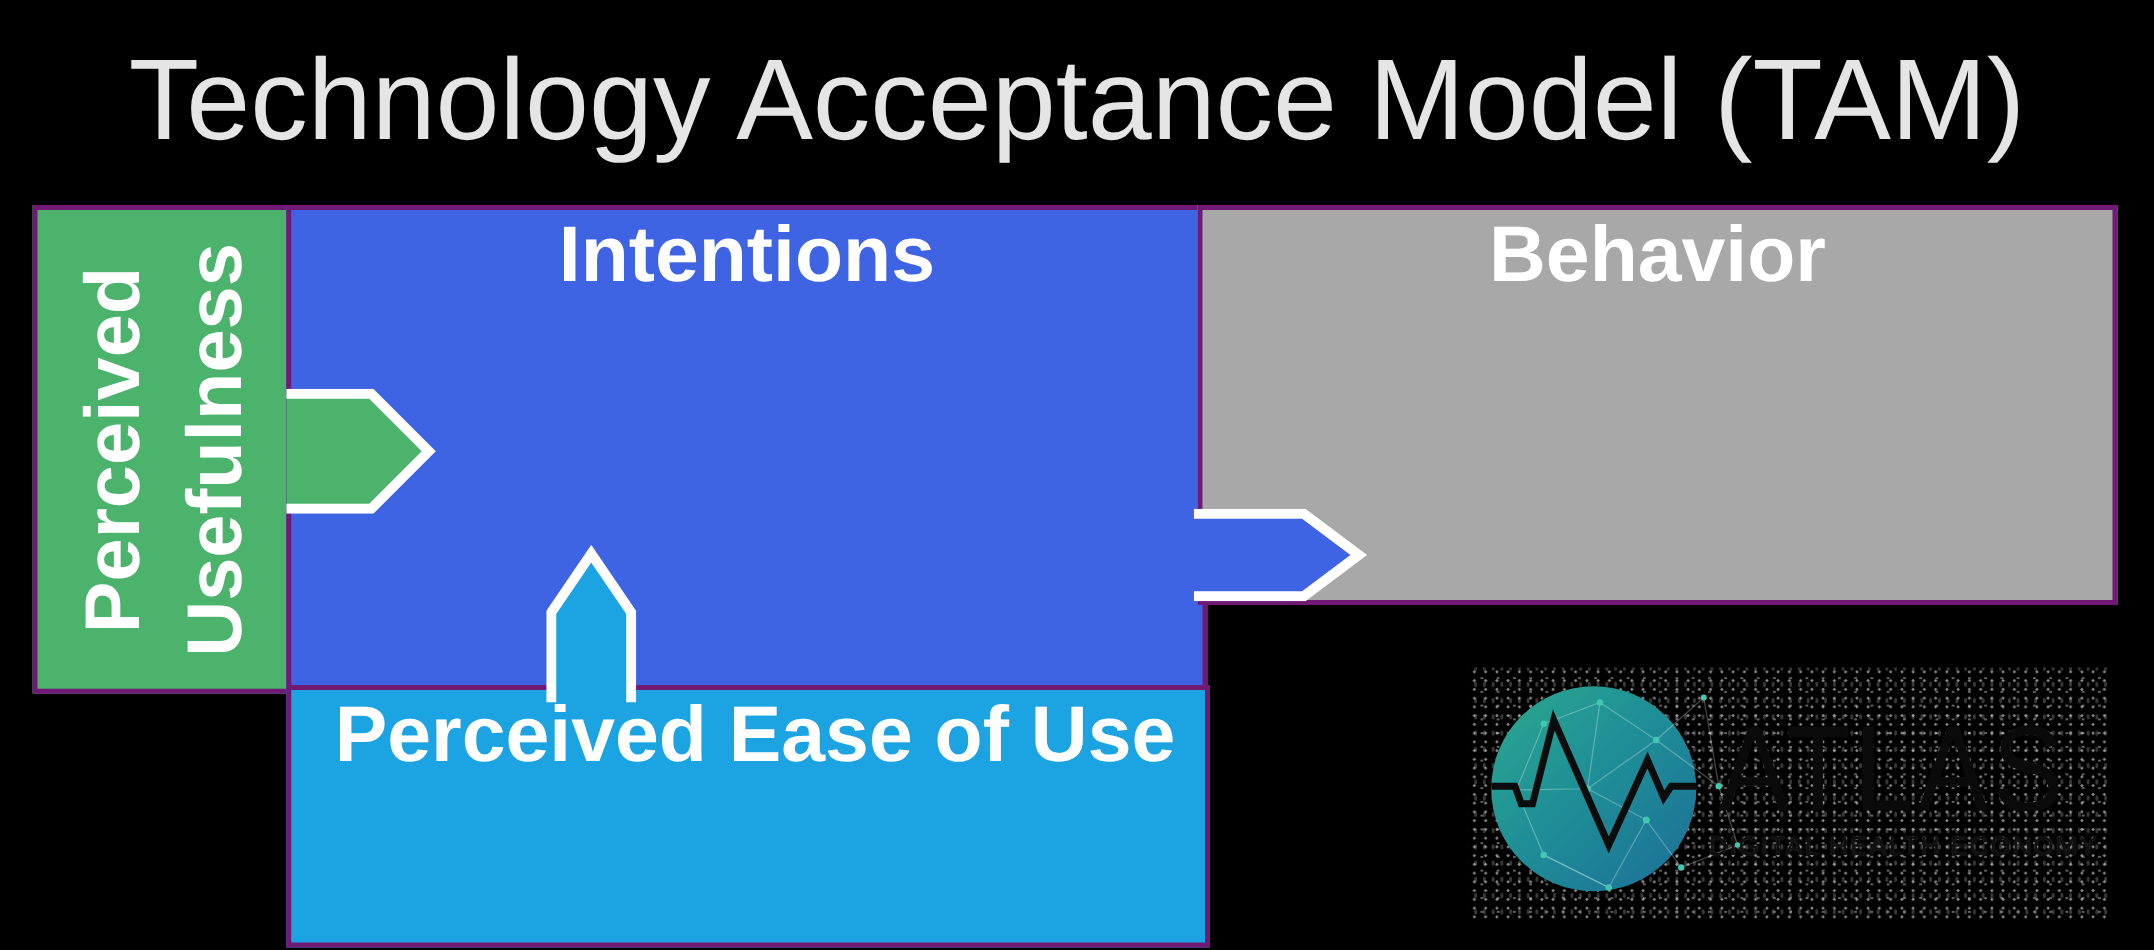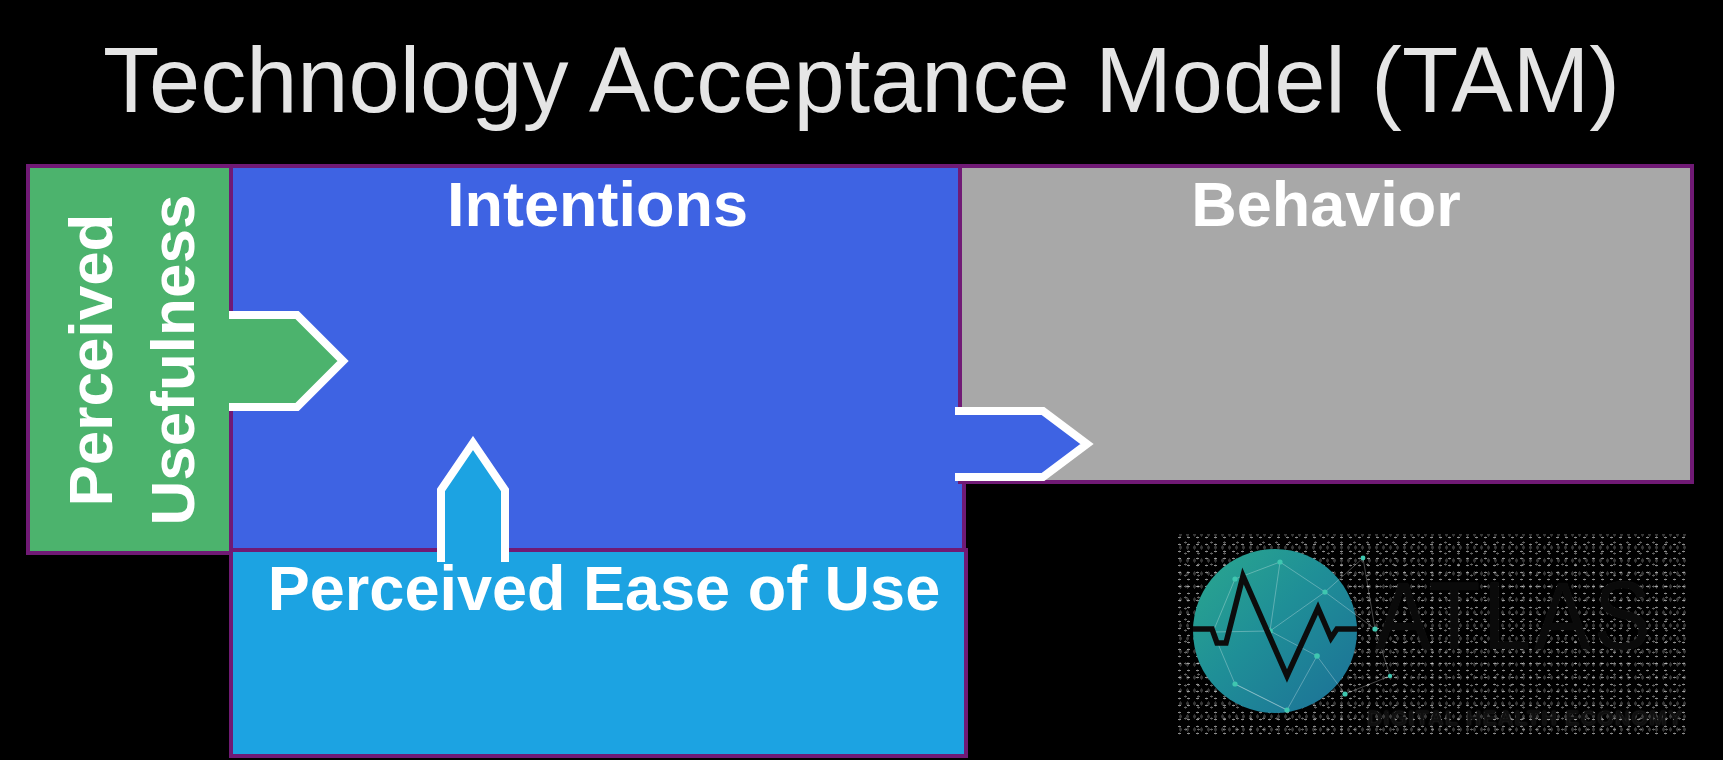--- a/index.html
+++ b/index.html
@@ -43,23 +43,22 @@
   .logo-net,.logo-ekg{position:absolute;left:0;top:0;}
   .brand{
     position:absolute;left:200px;top:34px;
     font-size:96px;line-height:1;font-weight:normal;color:#0a0a0a;
     letter-spacing:4px;white-space:nowrap;
     transform:scaleX(.88);transform-origin:left top;
     text-shadow:0 0 1px rgba(255,255,255,0.12);
   }
   .tagline{
     position:absolute;left:192px;top:132px;
-    font-size:21px;font-weight:bold;color:#0f0f0f;letter-spacing:1.4px;white-space:nowrap;
+    font-size:21px;font-weight:normal;color:#0f0f0f;letter-spacing:1.4px;white-space:nowrap;
     text-shadow:0 0 2px rgba(255,255,255,0.22);
-    margin-top:40px;
   }
 </style>
 </head>
 <body>
 
 <div class="stage">
 
   <div class="title">Technology Acceptance Model (TAM)</div>
 
   <div class="box box-green"></div>

